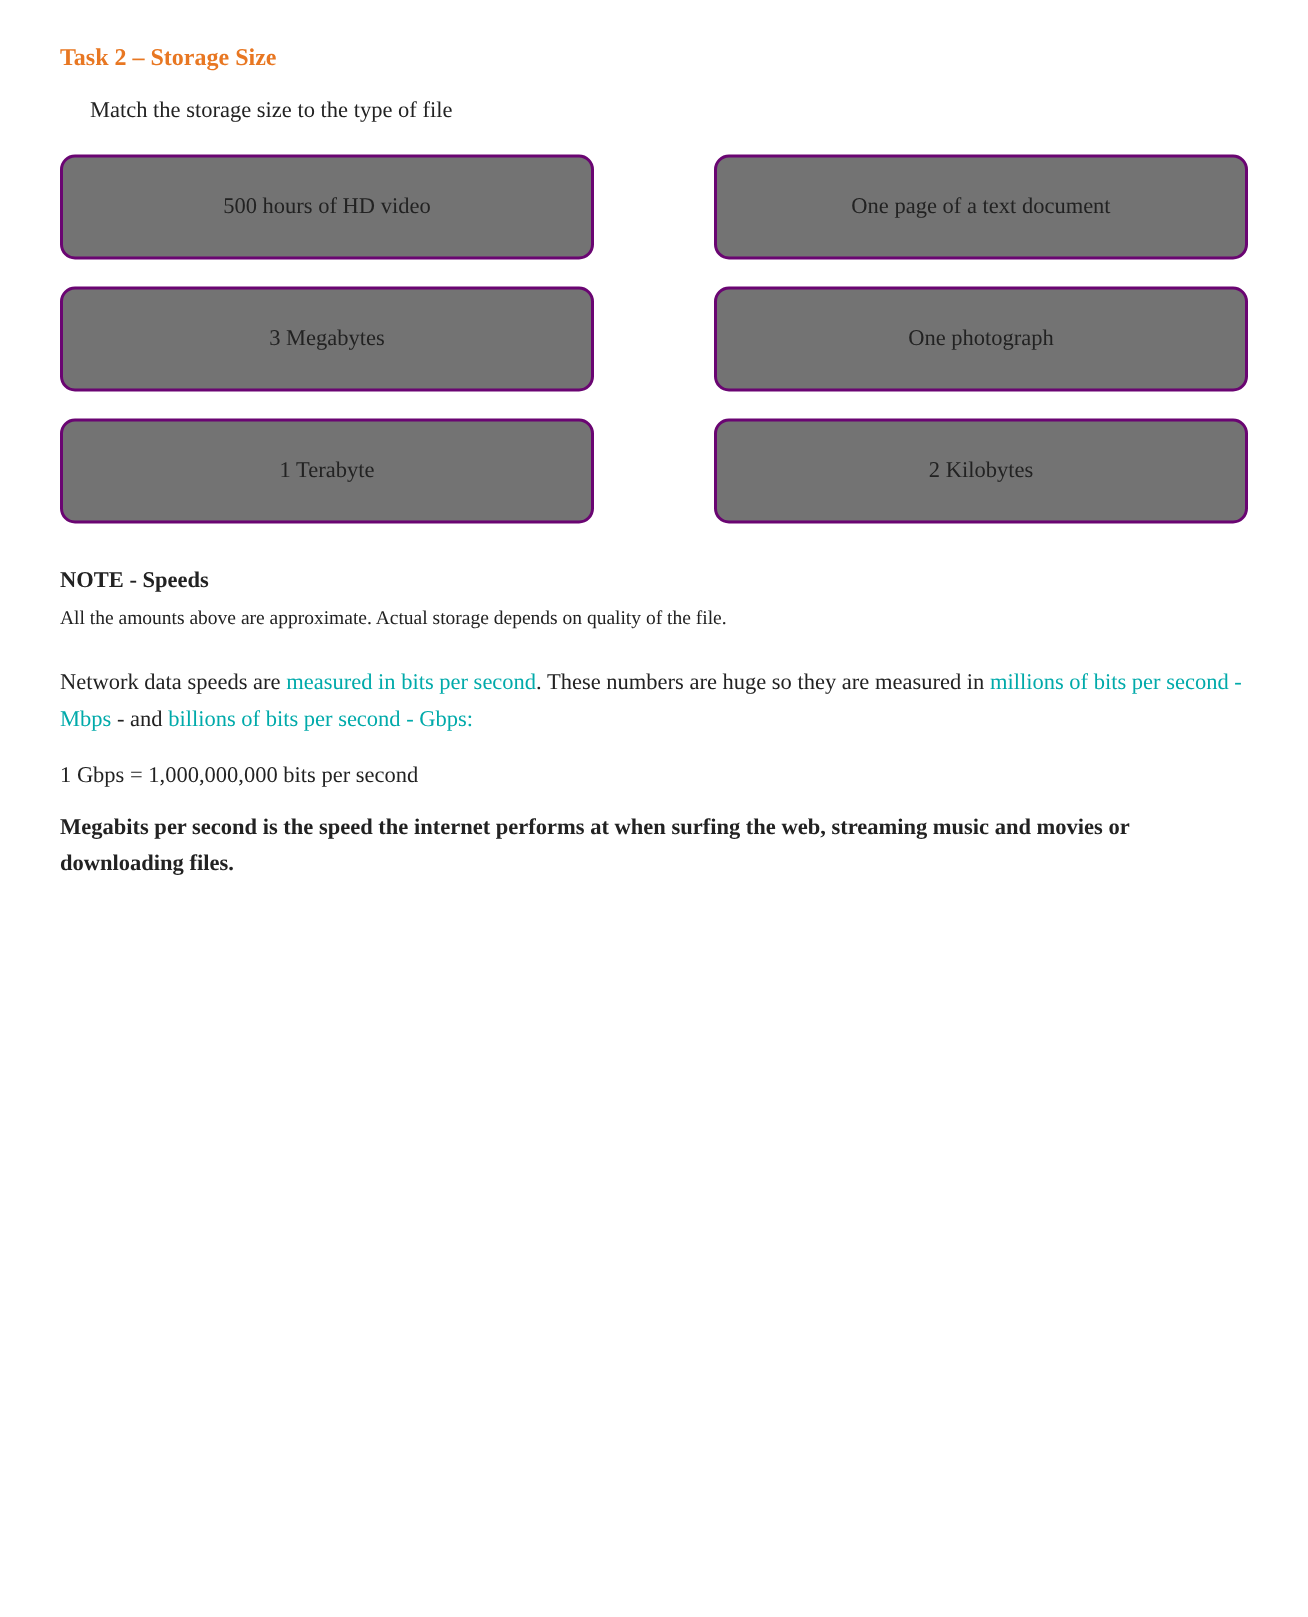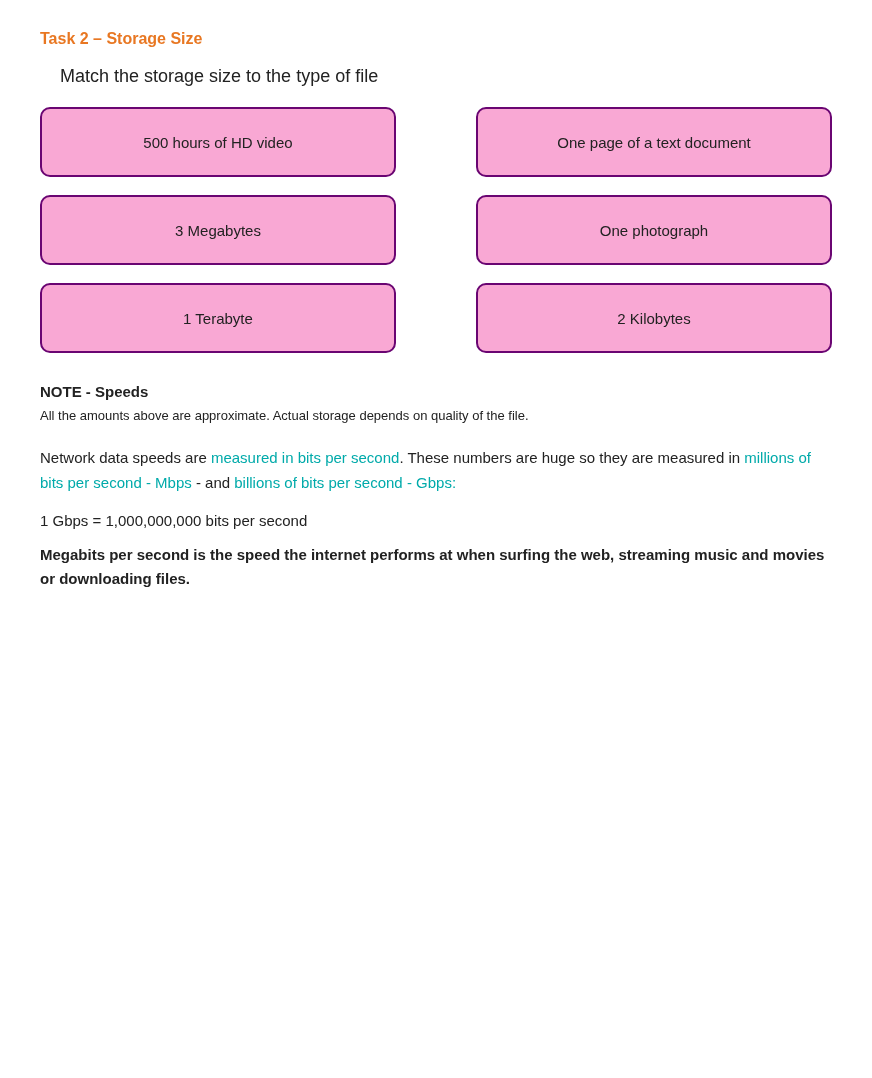--- a/index.html
+++ b/index.html
@@ -1,18 +1,19 @@
 <!DOCTYPE html>
 <html><head>
   <meta charset="utf-8">
   <style>
     * {
       box-sizing: border-box;
       margin: 0;
       padding: 0;
+      font-family: Liberation Serif, serif;
     }
 
     body {
       font-family: Arial, sans-serif;
       font-size: 15px;
       color: #222;
       background: #fff;
       padding: 30px 40px;
       max-width: 872px;
     }
@@ -20,40 +21,40 @@
     .task-title {
       color: #e87722;
       font-weight: bold;
       font-size: 16px;
       margin-bottom: 18px;
     }
 
     .instruction {
       margin-left: 20px;
       margin-bottom: 20px;
-      font-size: 18px;
+      font-size: 15px;
       color: #222;
     }
 
     .matching-grid {
       display: grid;
       grid-template-columns: 1fr 1fr;
       gap: 18px 80px;
       margin-bottom: 30px;
       margin-left: 0;
     }
 
     .match-box {
       border: 2.5px solid #6a0572;
       border-radius: 10px;
       padding: 22px 16px;
       text-align: center;
       font-size: 15px;
       color: #222;
-      background: #f9a8d4;
+      background: #737373;
       min-height: 70px;
       display: flex;
       align-items: center;
       justify-content: center;
     }
 
     .note-section {
       margin-bottom: 20px;
     }
 

